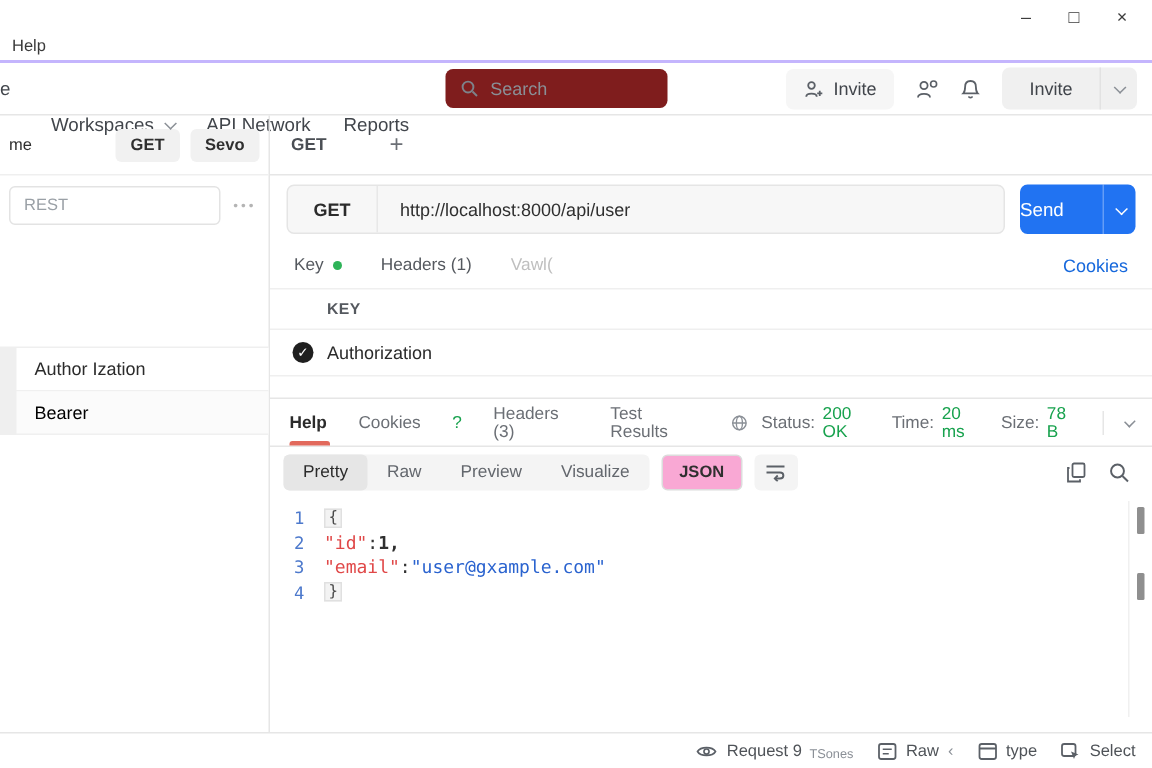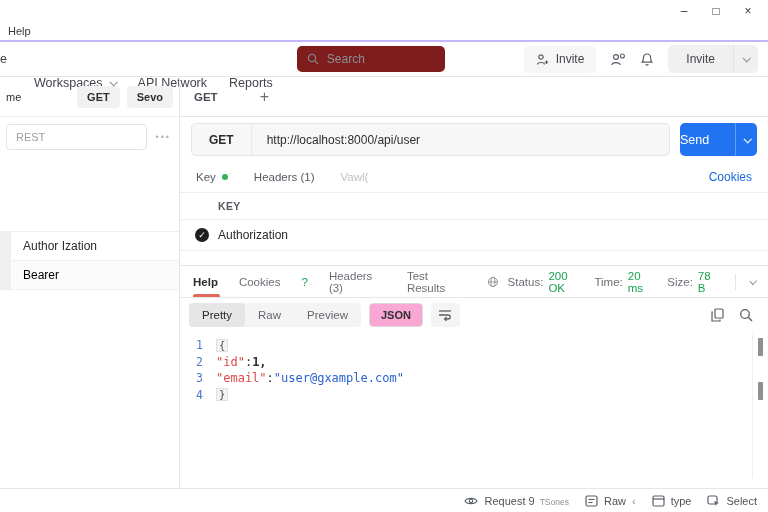--- a/index.html
+++ b/index.html
@@ -265,20 +265,21 @@
           <span class="v-div"></span>
           <span class="chev"></span>
         </div>
       </div>
 
       <div class="format-bar">
         <div class="seg">
           <span class="seg-item active">Pretty</span>
           <span class="seg-item">Raw</span>
           <span class="seg-item">Preview</span>
+          <span class="seg-item">Visualize</span>
         </div>
         <div class="json-btn">JSON</div>
         <div class="wrap-btn">
           <svg width="14" height="12" viewBox="0 0 14 12">
               <line x1="1" y1="2" x2="13" y2="2" stroke="#5b6067" stroke-width="1.3"></line>
               <path d="M1 6 L10 6 C13 6 13 10 10 10 L7 10" fill="none" stroke="#5b6067" stroke-width="1.3"></path>
               <path d="M8.5 8 L6.5 10 L8.5 12" fill="none" stroke="#5b6067" stroke-width="1.2"></path>
             </svg>
         </div>
         <div class="fmt-right">

